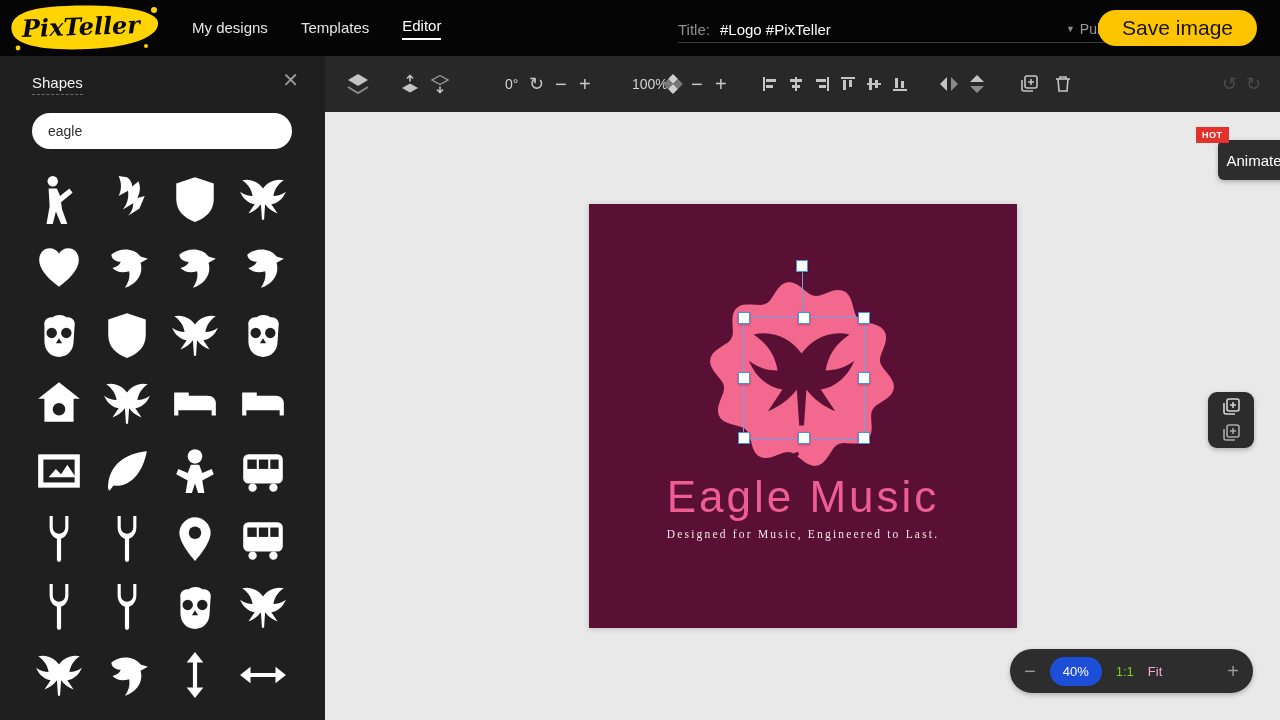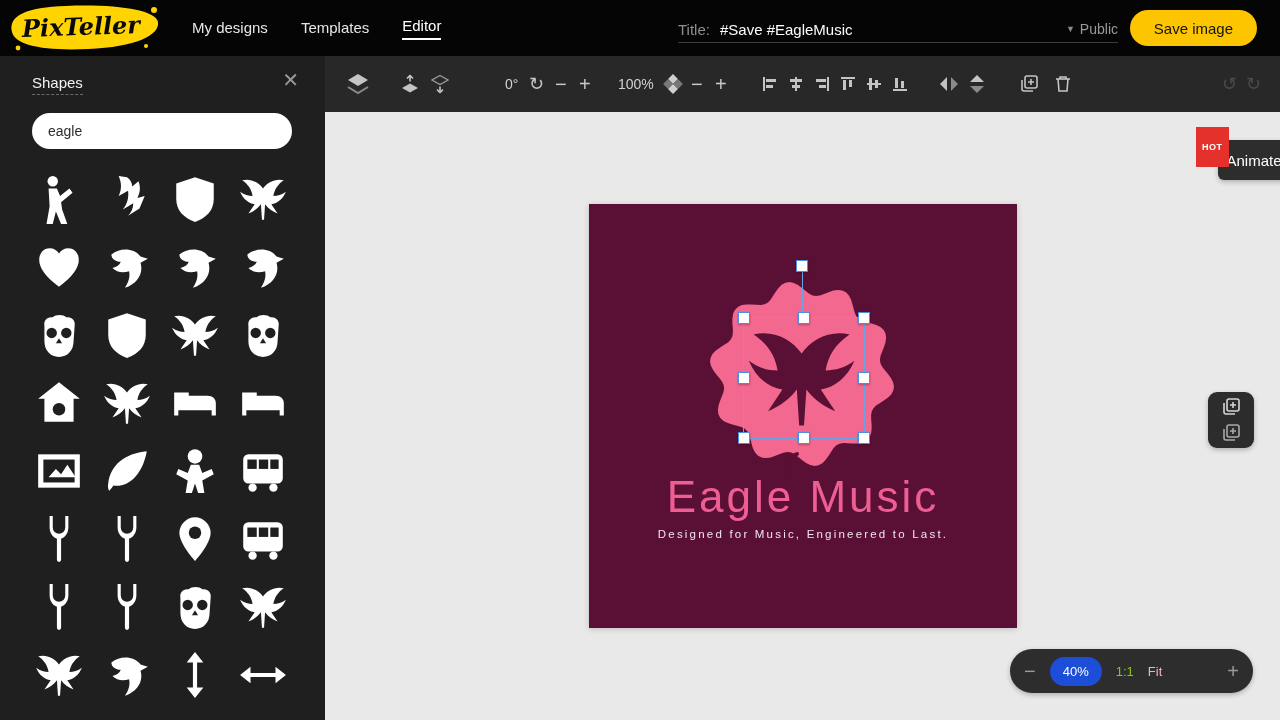--- a/index.html
+++ b/index.html
@@ -15,21 +15,21 @@
   .logo-text{position:absolute;left:14px;top:10px;font-family:"DejaVu Serif",serif;font-style:italic;font-weight:700;font-size:24px;color:#0a0a0a;transform:rotate(-2deg);letter-spacing:0px;}
   .nav{position:absolute;left:192px;top:0;height:56px;display:flex;align-items:center;gap:33px;}
   .nav-item{color:#e6e6e6;font-size:15px;text-decoration:none;cursor:pointer;padding-bottom:2px;}
   .nav-item.active{color:#ffffff;border-bottom:2px solid #fff;padding-bottom:4px;}
   .title-wrap{position:absolute;left:678px;top:16px;width:440px;height:26px;border-bottom:1px solid #3c3c3c;display:flex;align-items:center;justify-content:space-between;}
   .title-label{color:#8f8f8f;font-size:15px;margin-right:10px;}
   .title-value{color:#fdfdfd;font-size:15px;flex:1;}
   .visibility{color:#9a9a9a;font-size:14px;display:flex;align-items:center;gap:5px;cursor:pointer;}
   .caret{font-size:9px;color:#8a8a8a;}
   .save-btn{position:absolute;right:23px;top:10px;height:36px;padding:0 24px;background:#fdc500;color:#141414;
-    font-size:15px;font-family:"Liberation Sans",sans-serif;border:none;border-radius:20px;cursor:pointer;}
+    font-size:21px;font-family:"Liberation Sans",sans-serif;border:none;border-radius:20px;cursor:pointer;}
   
   .sidebar{position:absolute;left:0;top:56px;width:325px;height:664px;background:#1f1f1f;overflow:hidden;z-index:20;}
   .panel-head{position:absolute;left:32px;top:18px;color:#f2f2f2;font-size:15px;border-bottom:1px dashed #6a6a6a;padding-bottom:3px;}
   .panel-close{position:absolute;right:26px;top:14px;color:#9a9a9a;font-size:20px;cursor:pointer;line-height:1;}
   .search-input{position:absolute;left:32px;top:57px;width:260px;height:36px;border:none;border-radius:18px;
     background:#ffffff;color:#2d2d2d;font-size:14px;padding:0 16px;box-sizing:border-box;outline:none;font-family:"Liberation Sans",sans-serif;}
   .shape-grid{position:absolute;left:30px;top:114px;width:268px;display:grid;
     grid-template-columns:repeat(4,58px);grid-auto-rows:58px;gap:10px 10px;}
   .shape-cell{display:flex;align-items:center;justify-content:center;cursor:pointer;}
   
@@ -47,21 +47,21 @@
   .art-tagline{position:absolute;left:0;top:324px;width:428px;text-align:center;font-size:11.5px;letter-spacing:2.2px;cursor:pointer;}
   
   .sel-box{position:absolute;left:418px;top:205px;width:120px;height:120px;border:1px solid #6ba3e5;z-index:5;pointer-events:none;}
   .handle{position:absolute;width:10px;height:10px;background:#ffffff;border:1.5px solid #4a8fe2;box-sizing:content-box;box-shadow:0 1px 2px rgba(0,0,0,0.25);pointer-events:auto;cursor:pointer;}
   .rot-line{position:absolute;left:477px;top:160px;width:1px;height:45px;background:#6ba3e5;z-index:5;}
   .rot-handle{position:absolute;left:471px;top:148px;z-index:6;}
   
   .animate-btn{position:absolute;left:893px;top:28px;width:72px;height:40px;background:#2d2d2d;border:none;border-radius:6px;
     color:#fff;font-size:15px;font-family:"Liberation Sans",sans-serif;cursor:pointer;z-index:8;box-shadow:0 2px 5px rgba(0,0,0,0.25);}
   .hot-badge{position:absolute;left:871px;top:15px;background:#e4312b;color:#fff;font-size:9px;font-weight:bold;
-    padding:15px 6px;letter-spacing:0.5px;z-index:9;}
+    padding:3px 6px;letter-spacing:0.5px;z-index:9;}
   .mini-toolbar{position:absolute;left:883px;top:280px;width:46px;height:56px;background:#2c2c2c;border-radius:9px;
     display:flex;flex-direction:column;align-items:center;justify-content:center;gap:6px;z-index:8;box-shadow:0 2px 5px rgba(0,0,0,0.25);}
   .mini-ic{cursor:pointer;display:flex;}
   .zoom-pill{position:absolute;left:685px;top:537px;width:243px;height:44px;background:#2d2d2d;border-radius:22px;
     display:flex;align-items:center;padding:0 14px;box-sizing:border-box;gap:14px;z-index:8;box-shadow:0 2px 5px rgba(0,0,0,0.25);}
   .zoom-minus,.zoom-plus{color:#9a9a9a;font-size:20px;cursor:pointer;flex:0 0 auto;}
   .zoom-level{background:#1d4ed8;color:#ffffff;font-size:13px;border-radius:15px;padding:7px 13px;cursor:pointer;}
   .zoom-11,.zoom-fit{color:#84cc16;font-size:13px;cursor:pointer;}
   .zoom-fit{color:#f9a8d4;}
   .zoom-plus{margin-left:auto;}
@@ -81,21 +81,21 @@
       </svg>
       <span class="logo-text">PixTeller</span>
     </div>
     <nav class="nav">
       <a class="nav-item">My designs</a>
       <a class="nav-item">Templates</a>
       <a class="nav-item active">Editor</a>
     </nav>
     <div class="title-wrap">
       <span class="title-label">Title:</span>
-      <span class="title-value">#Save #EagleMusic</span>
+      <span class="title-value">#Logo #PixTeller</span>
       <span class="visibility">
         <span class="caret">▼</span>
         <span>Public</span>
       </span>
     </div>
     <button class="save-btn">Save image</button>
   </header>
 
   <aside class="sidebar">
     <div class="panel-head">Shapes</div>
@@ -340,21 +340,21 @@
     <span class="tb" style="left:106px">
       <svg width="18" height="19" viewBox="0 0 18 19">
           <path d="M9 1l8 4.5L9 10 1 5.5z" fill="none" stroke="#9a9a9a" stroke-width="1.4"></path>
           <path d="M9 12v6M6 15l3 3 3-3" stroke="#c4c4c4" stroke-width="1.6" fill="none"></path>
         </svg>
     </span>
     <span class="tb txt" style="left:180px">0°</span>
     <span class="tb glyph" style="left:204px">↻</span>
     <span class="tb big" style="left:230px">−</span>
     <span class="tb big" style="left:254px">+</span>
-    <span class="tb txt" style="left:293px">100%</span>
+    <span class="tb txt" style="left:307px">100%</span>
     <span class="tb" style="left:337px">
       <svg width="22" height="22" viewBox="0 0 22 22">
           <g transform="rotate(45 11 11)">
             <rect x="4" y="4" width="7" height="7" fill="#cfcfcf"></rect>
             <rect x="11" y="4" width="7" height="7" fill="#777777"></rect>
             <rect x="4" y="11" width="7" height="7" fill="#777777"></rect>
             <rect x="11" y="11" width="7" height="7" fill="#cfcfcf"></rect>
           </g>
         </svg>
     </span>
@@ -436,21 +436,21 @@
 
     <div class="artwork" style="background: rgb(90, 16, 53);">
       <svg class="art-svg" width="428" height="424" viewBox="0 0 428 424">
         <path id="badge-path" d="M299.0 170.0L301.9 174.0L304.1 178.2L305.0 182.5L304.3 186.6L302.2 190.4L298.8 193.7L294.8 196.6L290.7 199.2L287.0 201.6L284.3 204.4L282.7 207.5L282.1 211.3L282.2 215.7L282.6 220.5L282.6 225.5L281.9 230.2L280.1 234.1L277.1 237.1L273.2 238.9L268.5 239.6L263.5 239.6L258.7 239.2L254.3 239.1L250.5 239.7L247.4 241.3L244.6 244.0L242.2 247.7L239.6 251.8L236.7 255.8L233.4 259.2L229.6 261.3L225.5 262.0L221.2 261.1L217.0 258.9L213.0 256.0L209.3 252.9L205.8 250.2L202.4 248.5L198.9 247.9L195.1 248.5L190.9 250.0L186.4 251.8L181.7 253.4L177.0 254.1L172.7 253.6L169.0 251.7L166.1 248.5L163.9 244.3L162.5 239.6L161.3 234.9L160.0 230.6L158.3 227.2L155.8 224.7L152.4 223.0L148.1 221.7L143.4 220.5L138.7 219.1L134.5 216.9L131.3 214.0L129.4 210.3L128.9 206.0L129.6 201.3L131.2 196.6L133.0 192.1L134.5 187.9L135.1 184.1L134.5 180.6L132.8 177.2L130.1 173.7L127.0 170.0L124.1 166.0L121.9 161.8L121.0 157.5L121.7 153.4L123.8 149.6L127.2 146.3L131.2 143.4L135.3 140.8L139.0 138.4L141.7 135.6L143.3 132.5L143.9 128.7L143.8 124.3L143.4 119.5L143.4 114.5L144.1 109.8L145.9 105.9L148.9 102.9L152.8 101.1L157.5 100.4L162.5 100.4L167.3 100.8L171.7 100.9L175.5 100.3L178.6 98.7L181.4 96.0L183.8 92.3L186.4 88.2L189.3 84.2L192.6 80.8L196.4 78.7L200.5 78.0L204.8 78.9L209.0 81.1L213.0 84.0L216.7 87.1L220.2 89.8L223.6 91.5L227.1 92.1L230.9 91.5L235.1 90.0L239.6 88.2L244.3 86.6L249.0 85.9L253.3 86.4L257.0 88.3L259.9 91.5L262.1 95.7L263.5 100.4L264.7 105.1L266.0 109.4L267.7 112.8L270.2 115.3L273.6 117.0L277.9 118.3L282.6 119.5L287.3 120.9L291.5 123.1L294.7 126.0L296.6 129.7L297.1 134.0L296.4 138.7L294.8 143.4L293.0 147.9L291.5 152.1L290.9 155.9L291.5 159.4L293.2 162.8L295.9 166.3L299.0 170.0Z" fill="#f2688f"></path>
         <g transform="translate(155,116) scale(2.4)">
           <path id="eagle-path" class="eagle-fill" d="M24 14 C20 8 12 4 4 6 C10 10 13 15 14 21 C10 21 6 20 2 17 C5 24 10 28 16 29 L10 38 C15 36 19 33 22 29 L23 44 L25 44 L26 29 C29 33 33 36 38 38 L32 29 C38 28 43 24 46 17 C42 20 38 21 34 21 C35 15 38 10 44 6 C36 4 28 8 24 14 Z" fill="#5a1035"></path>
         </g>
         <path d="M208 250c-10 4-14 10-8 14 5 3 3 8-3 10" class="squiggle" fill="none" stroke-width="4" stroke-linecap="round" stroke="#5a1035"></path>
       </svg>
       <div class="art-title" style="color: rgb(238, 94, 147);">Eagle Music</div>
-      <div class="art-tagline" style="color: rgb(242, 228, 235);">Designed for Music, Engineered to Last.</div>
+      <div class="art-tagline" style="color: rgb(242, 228, 235); font-family: Liberation Serif, serif;">Designed for Music, Engineered to Last.</div>
     </div>
 
     <div class="rot-line"></div>
     <span class="handle rot-handle"></span>
     <div class="sel-box">
       <span class="handle" style="left:-6px;top:-6px"></span>
       <span class="handle" style="left:54px;top:-6px"></span>
       <span class="handle" style="right:-6px;top:-6px"></span>
       <span class="handle" style="left:-6px;top:54px"></span>
       <span class="handle" style="right:-6px;top:54px"></span>

